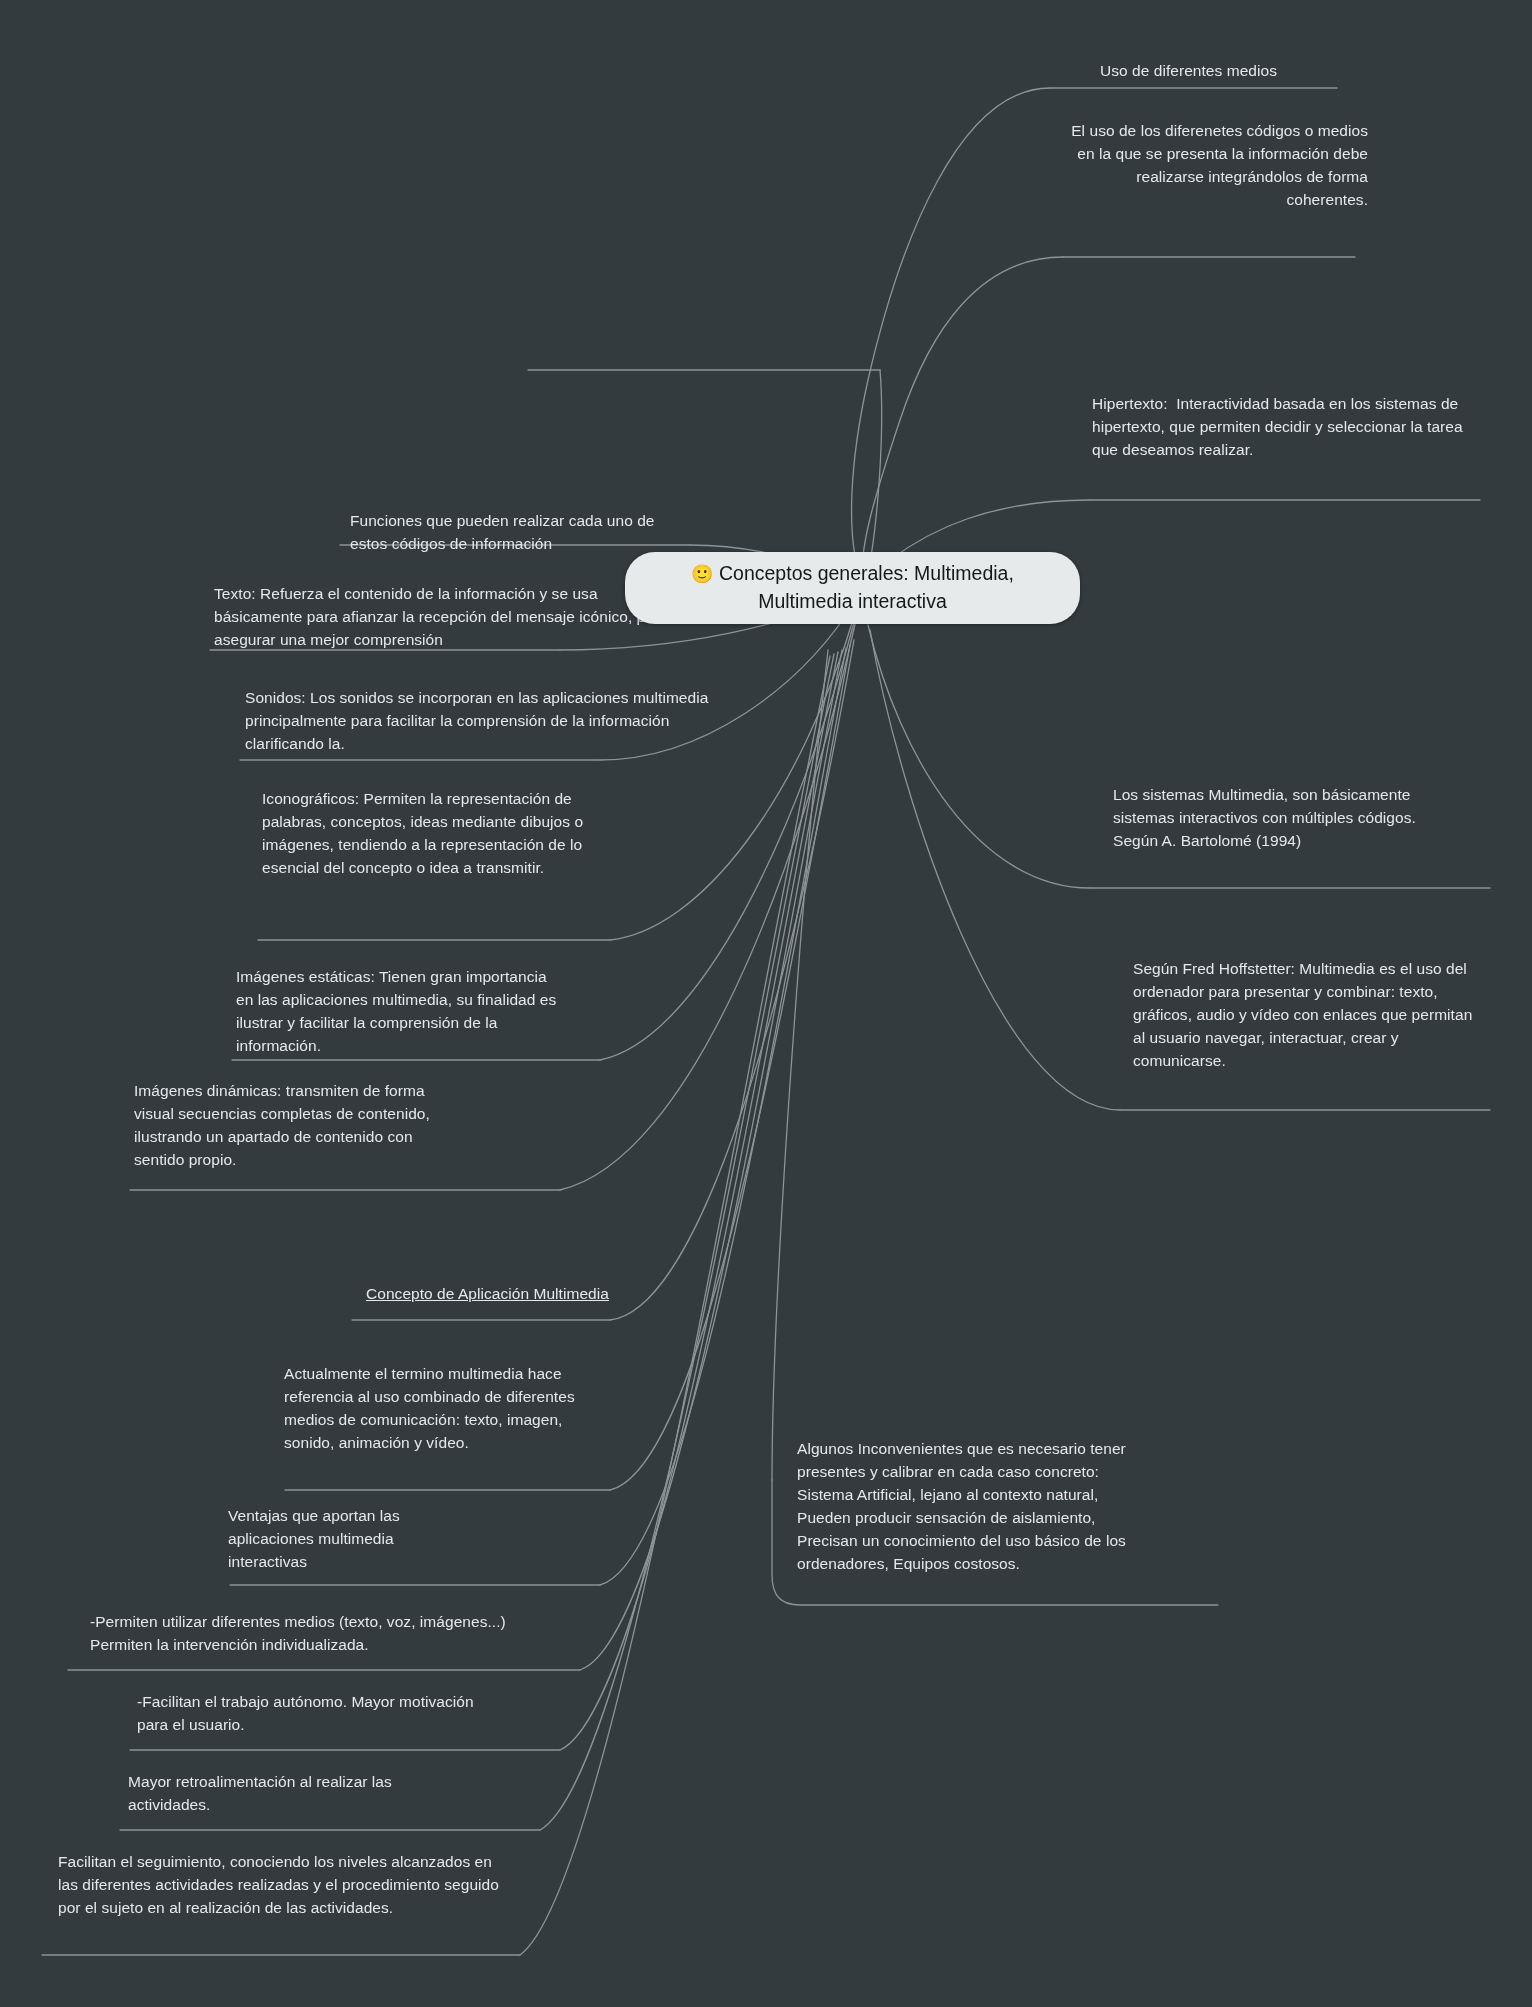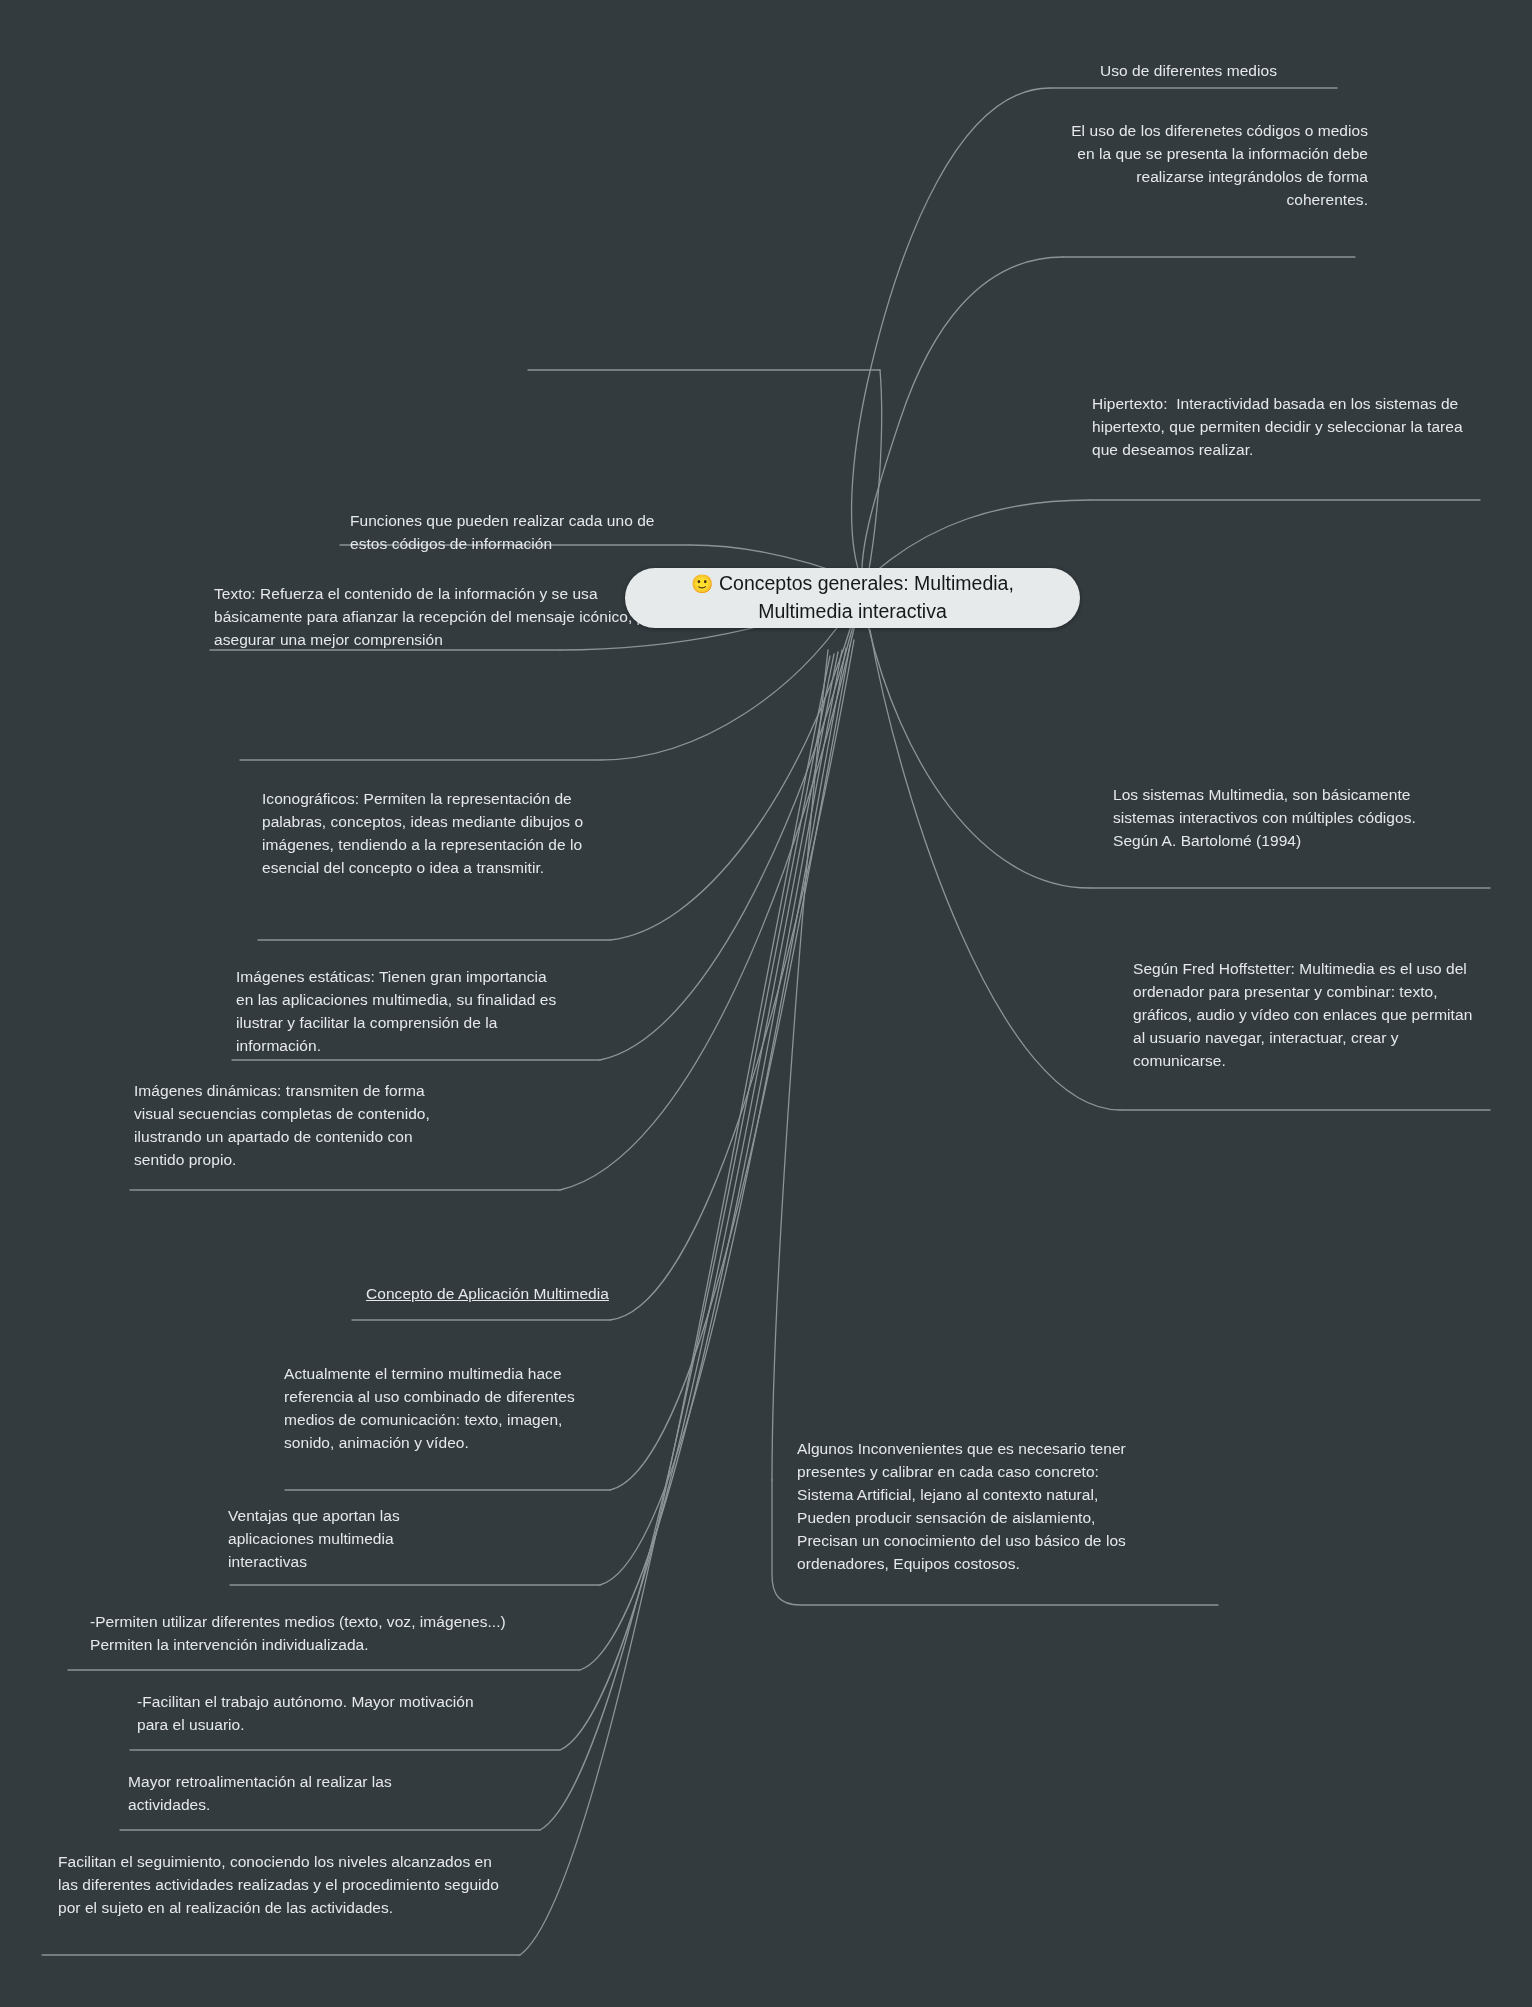--- a/index.html
+++ b/index.html
@@ -115,38 +115,39 @@
       <path d="M540,1830 C630,1780 740,1120 834,654"></path>
 
       <path d="M42,1955 L520,1955"></path>
       <path d="M520,1955 C610,1890 730,1140 830,656"></path>
 
       <path d="M1218,1605 L800,1605 C780,1605 772,1595 772,1575 L772,1480"></path>
       <path d="M772,1480 C772,1300 800,900 828,650"></path>
     </g>
   </svg>
 
-  <div class="root-node" style="left:625px; top:552px; width:455px; height:60px;margin-top:16px;">
+  <div class="root-node" style="left:625px; top:552px; width:455px; height:72px;">
     <span class="root-inner">
       <span class="emoji">🙂</span>
       <span>Conceptos generales: Multimedia, Multimedia interactiva</span>
     </span>
   </div>
 
   <div class="node" style="left:1100px; top:60px; width:300px;">Uso de diferentes medios</div>
 
   <div class="node" style="left:1068px; top:120px; width:300px;text-align:right;">El uso de los diferenetes códigos o medios en la que se presenta la información debe realizarse integrándolos de forma coherentes.</div>
 
   <div class="node" style="left:1092px; top:393px; width:395px;">Hipertexto:  Interactividad basada en los sistemas de hipertexto, que permiten decidir y seleccionar la tarea que deseamos realizar.</div>
 
 
   <div class="node" style="left:350px; top:510px; width:335px;">Funciones que pueden realizar cada uno de estos códigos de información</div>
 
   <div class="node" style="left:214px; top:583px; width:460px;">Texto: Refuerza el contenido de la información y se usa básicamente para afianzar la recepción del mensaje icónico, para asegurar una mejor comprensión</div>
 
+  <div class="node" style="left:245px; top:687px; width:480px;">Sonidos: Los sonidos se incorporan en las aplicaciones multimedia principalmente para facilitar la comprensión de la información clarificando la.</div>
 
   <div class="node" style="left:262px; top:788px; width:340px;">Iconográficos: Permiten la representación de palabras, conceptos, ideas mediante dibujos o imágenes, tendiendo a la representación de lo esencial del concepto o idea a transmitir.</div>
 
   <div class="node" style="left:236px; top:946px; width:330px;margin-top:20px;">Imágenes estáticas: Tienen gran importancia en las aplicaciones multimedia, su finalidad es ilustrar y facilitar la comprensión de la información.</div>
 
   <div class="node" style="left:134px; top:1080px; width:320px;">Imágenes dinámicas: transmiten de forma visual secuencias completas de contenido, ilustrando un apartado de contenido con sentido propio.</div>
 
   <div class="node" style="left:1113px; top:784px; width:340px;">Los sistemas Multimedia, son básicamente sistemas interactivos con múltiples códigos. Según A. Bartolomé (1994)</div>
 
   <div class="node" style="left:1133px; top:958px; width:345px;">Según Fred Hoffstetter: Multimedia es el uso del ordenador para presentar y combinar: texto, gráficos, audio y vídeo con enlaces que permitan al usuario navegar, interactuar, crear y comunicarse.</div>

